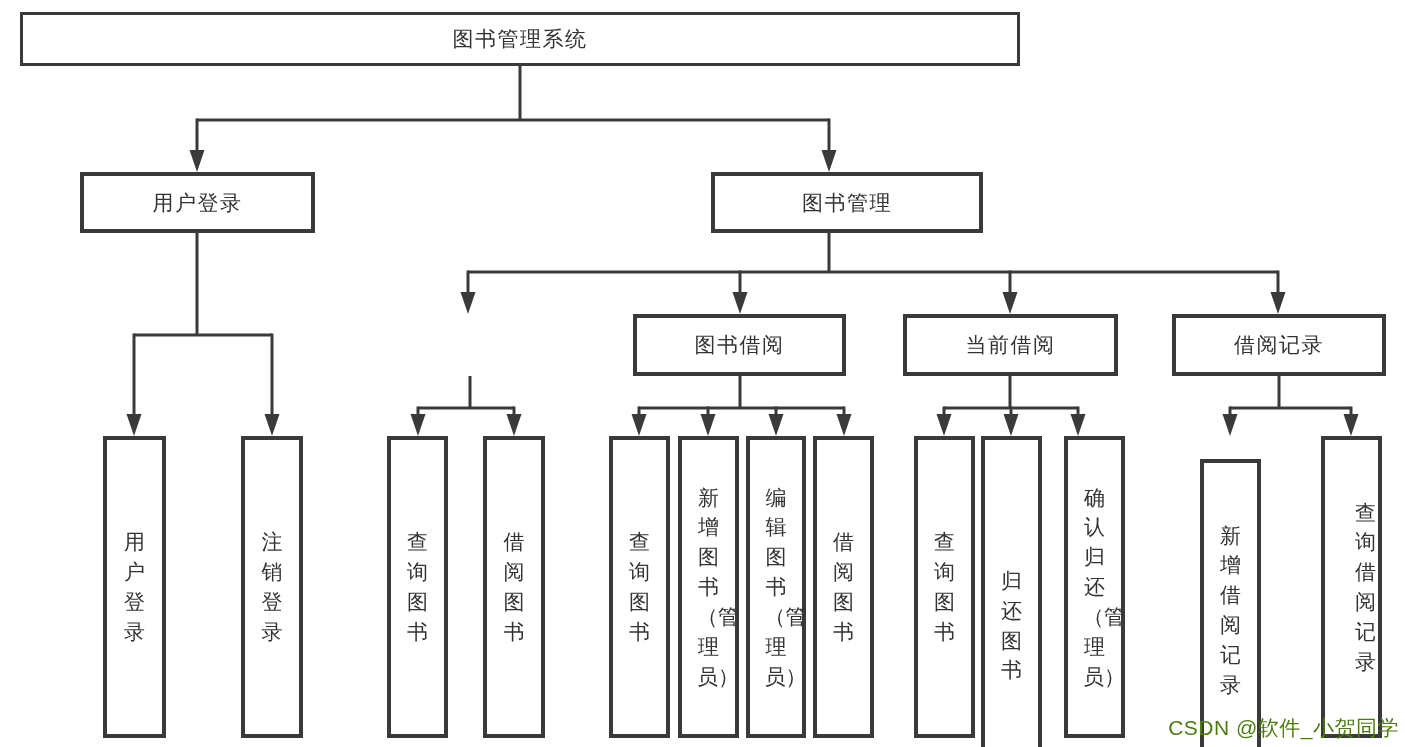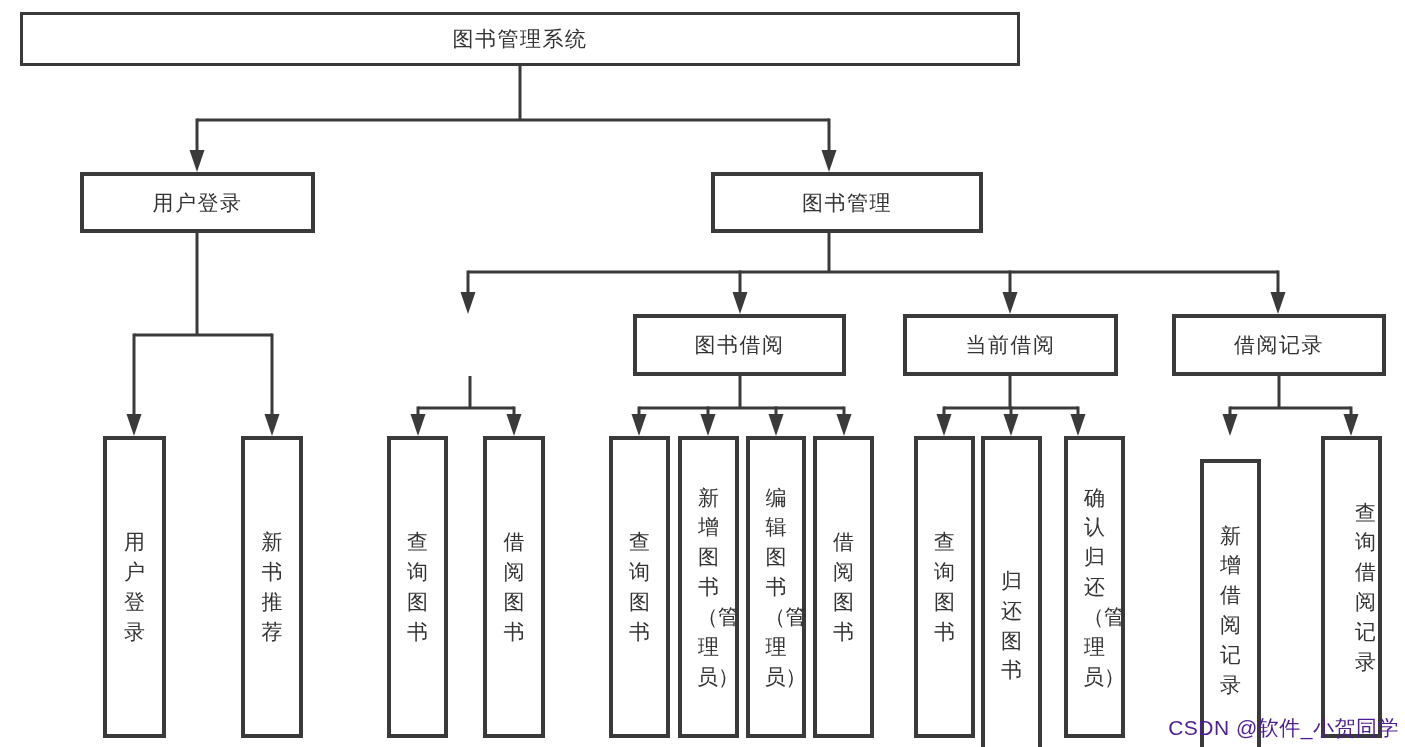--- a/index.html
+++ b/index.html
@@ -24,21 +24,21 @@
     font-size:21px;letter-spacing:1.5px;white-space:nowrap;
     display:block;text-align:center;
   }
   .node.v span{
     display:block;width:23px;
     word-break:break-all;line-height:1.42;
     font-size:21px;text-align:center;
   }
   .watermark{
     position:absolute;right:6px;bottom:5px;
-    font-size:21px;color:#4c1d95;letter-spacing:0.5px;
+    font-size:21px;color:#4d7c0f;letter-spacing:0.5px;
     white-space:nowrap;
   }
 </style>
 </head>
 <body>
 
 <div class="stage">
 
   <svg class="wires" viewBox="0 0 1405 747" xmlns="http://www.w3.org/2000/svg">
     <g stroke="#3a3a3a" stroke-width="3" fill="#3a3a3a">
@@ -136,21 +136,21 @@
     <span>当前借阅</span>
   </div>
   <div class="node h" style="left:1172px;top:314px;width:214px;height:62px;">
     <span>借阅记录</span>
   </div>
 
   <div class="node v" style="left:103px;top:436px;width:63px;height:302px;">
     <span>用户登录</span>
   </div>
   <div class="node v" style="left:241px;top:436px;width:62px;height:302px;">
-    <span>新书推荐</span>
+    <span>注销登录</span>
   </div>
 
   <div class="node v" style="left:387px;top:436px;width:61px;height:302px;">
     <span>查询图书</span>
   </div>
   <div class="node v" style="left:483px;top:436px;width:62px;height:302px;">
     <span>借阅图书</span>
   </div>
 
   <div class="node v" style="left:609px;top:436px;width:61px;height:302px;">

